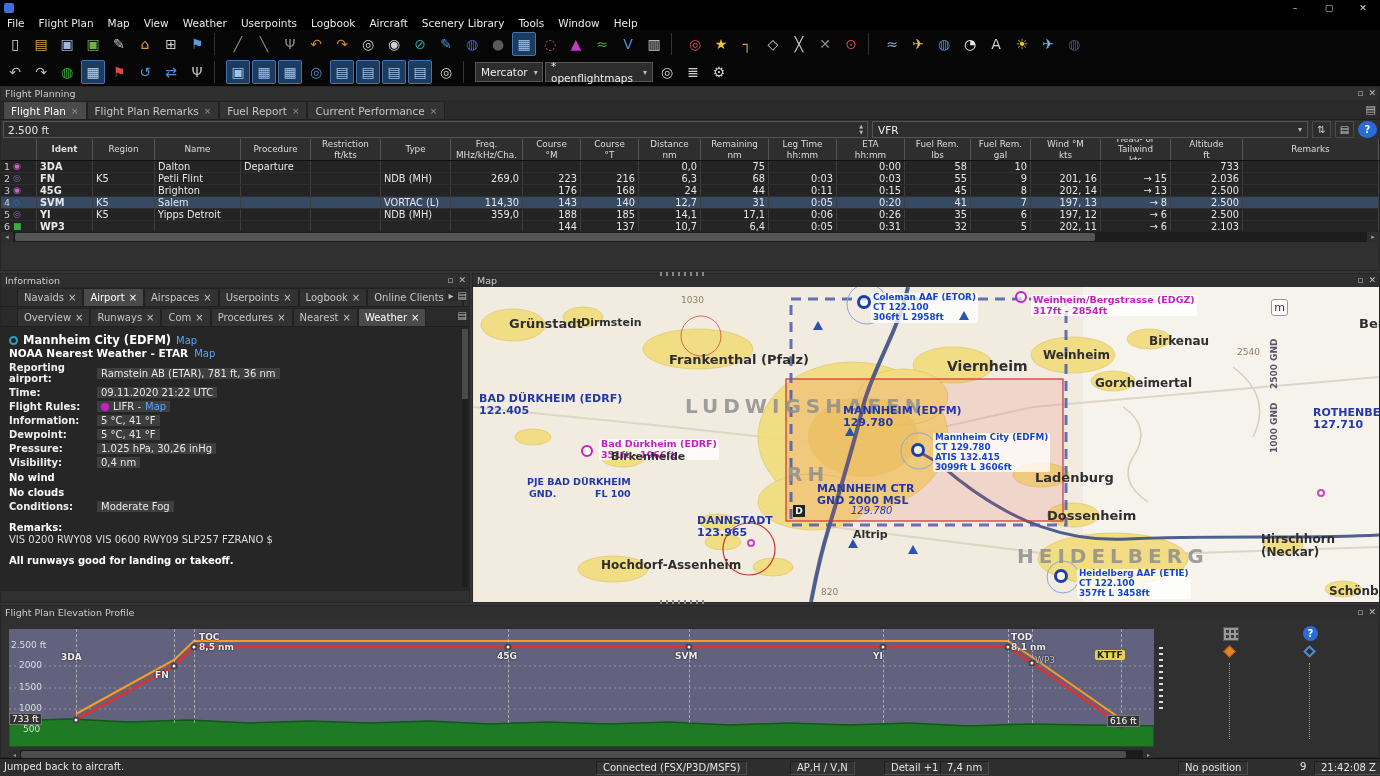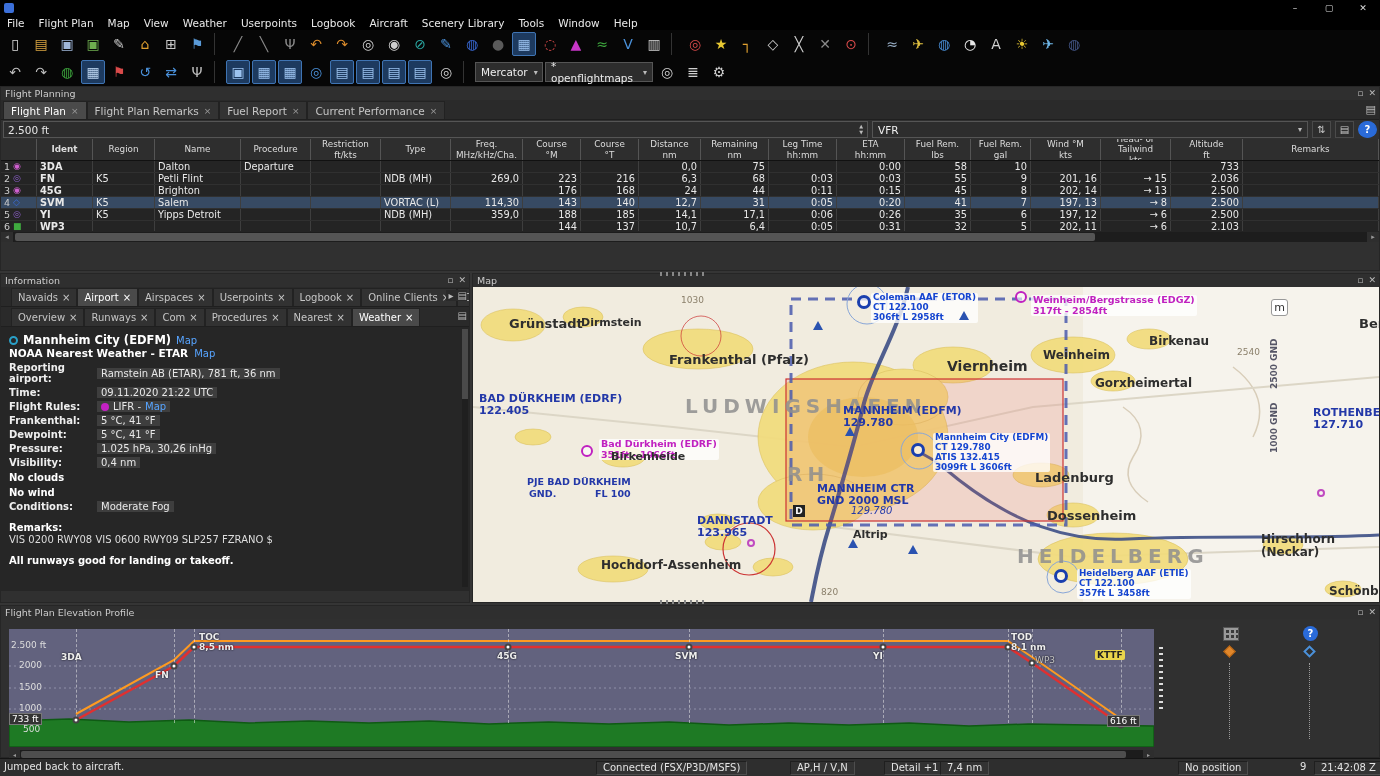--- a/index.html
+++ b/index.html
@@ -64,21 +64,21 @@
   .c16{width:70px;flex:none}.c17{width:70px;flex:none}.c18{width:72px;flex:none}.c19{flex:1}
   .rownum{color:#ccc;font-size:9.5px}
   .rowicon{font-size:9px;line-height:1}
   .hscroll{position:relative;height:10px;background:#1d1d1d;margin-top:1px}
   .hs-arrow{position:absolute;top:0;width:12px;height:10px;background:#2e2e2e;color:#999;font-size:7px;text-align:center;line-height:10px}
   .hs-arrow.l{left:0}.hs-arrow.r{right:0}
   .hs-handle{position:absolute;left:14px;top:1px;height:8px;width:1080px;background:#555;border-radius:2px}
 
   
   .info-dock{left:0;top:273px;width:470px;height:330px}
-  .itabs{position:relative;height:20px;background:#2a2a2a;display:flex;align-items:flex-end;padding-left:10px;border-bottom:1px solid #1f1f1f;overflow:hidden}
+  .itabs{position:relative;height:20px;background:#2a2a2a;display:flex;align-items:flex-end;padding-left:16px;border-bottom:1px solid #1f1f1f;overflow:hidden}
   .itab{height:18px;display:flex;align-items:center;gap:4px;padding:0 6px;background:#323232;border:1px solid #222;border-bottom:none;font-size:10px;color:#c6c6c6;white-space:nowrap;flex:none}
   .itab.active{background:#4a4a4a;color:#fff}
   .itabs-right{position:absolute;right:2px;top:3px;display:flex;gap:4px;font-size:10px;color:#bbb;background:#2a2a2a;padding-left:3px}
   .info-body{position:relative;height:264px;background:#262626;padding:4px 8px;overflow:hidden;font-size:10px}
   .info-h1{display:flex;align-items:center;gap:5px;margin-top:10px;font-size:11.5px;font-weight:bold;color:#fff}
   .ap-ring{width:9px;height:9px;border:2px solid #2aa0c8;border-radius:50%;flex:none}
   .maplink{color:#57a4ff;font-weight:normal;font-size:10px}
   .info-h2{margin-top:0;font-size:10.5px;font-weight:bold;color:#fff;display:flex;gap:6px;align-items:center}
   .wrow{display:flex;margin-top:3px;align-items:center}
   .wlabel{font-weight:bold;width:88px;flex:none;color:#eee}
@@ -831,44 +831,44 @@
       <span class="wlabel">Flight Rules:</span>
       <span class="wval rules">
         <span class="lifr-dot"></span>
         <span>LIFR -</span>
         <a class="maplink">Map</a>
       </span>
     </div>
     <div>
 
         <div class="wrow">
-          <span class="wlabel">Frankenthal:</span>
+          <span class="wlabel">Information:</span>
           <span class="wval">5 °C, 41 °F</span>
         </div>
 
         <div class="wrow">
           <span class="wlabel">Dewpoint:</span>
           <span class="wval">5 °C, 41 °F</span>
         </div>
 
         <div class="wrow">
           <span class="wlabel">Pressure:</span>
           <span class="wval">1.025 hPa, 30,26 inHg</span>
         </div>
 
         <div class="wrow">
           <span class="wlabel">Visibility:</span>
           <span class="wval">0,4 nm</span>
         </div>
       </div>
     <div>
 
+        <div class="wflag">No wind</div>
+
         <div class="wflag">No clouds</div>
-
-        <div class="wflag">No wind</div>
       </div>
     <div>
 
         <div class="wrow">
           <span class="wlabel">Conditions:</span>
           <span class="wval">Moderate Fog</span>
         </div>
       </div>
     <div class="remarks-label">Remarks:</div>
     <div class="remarks-text">VIS 0200 RWY08 VIS 0600 RWY09 SLP257 FZRANO $</div>

